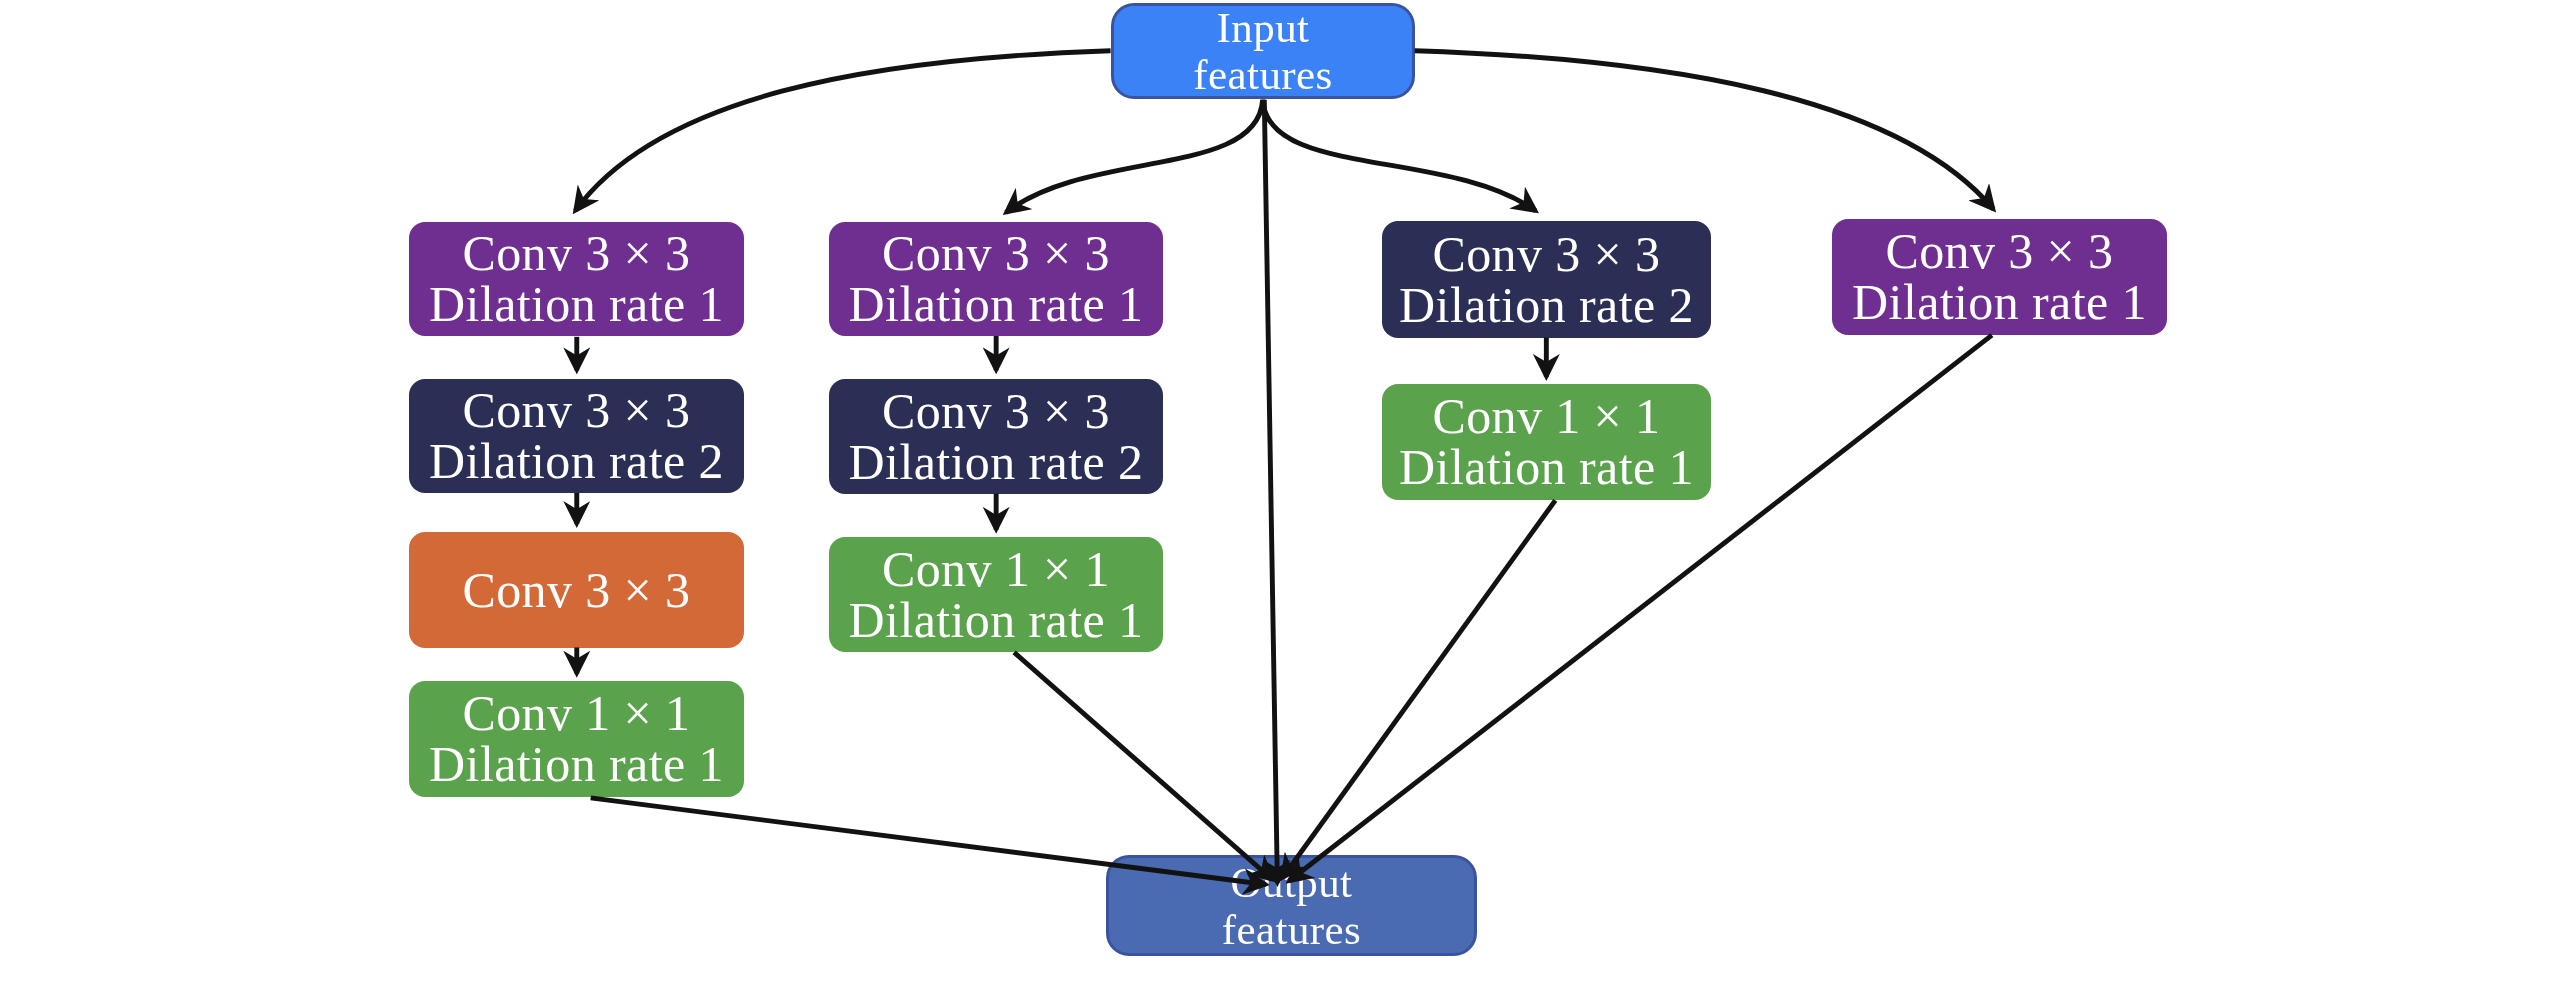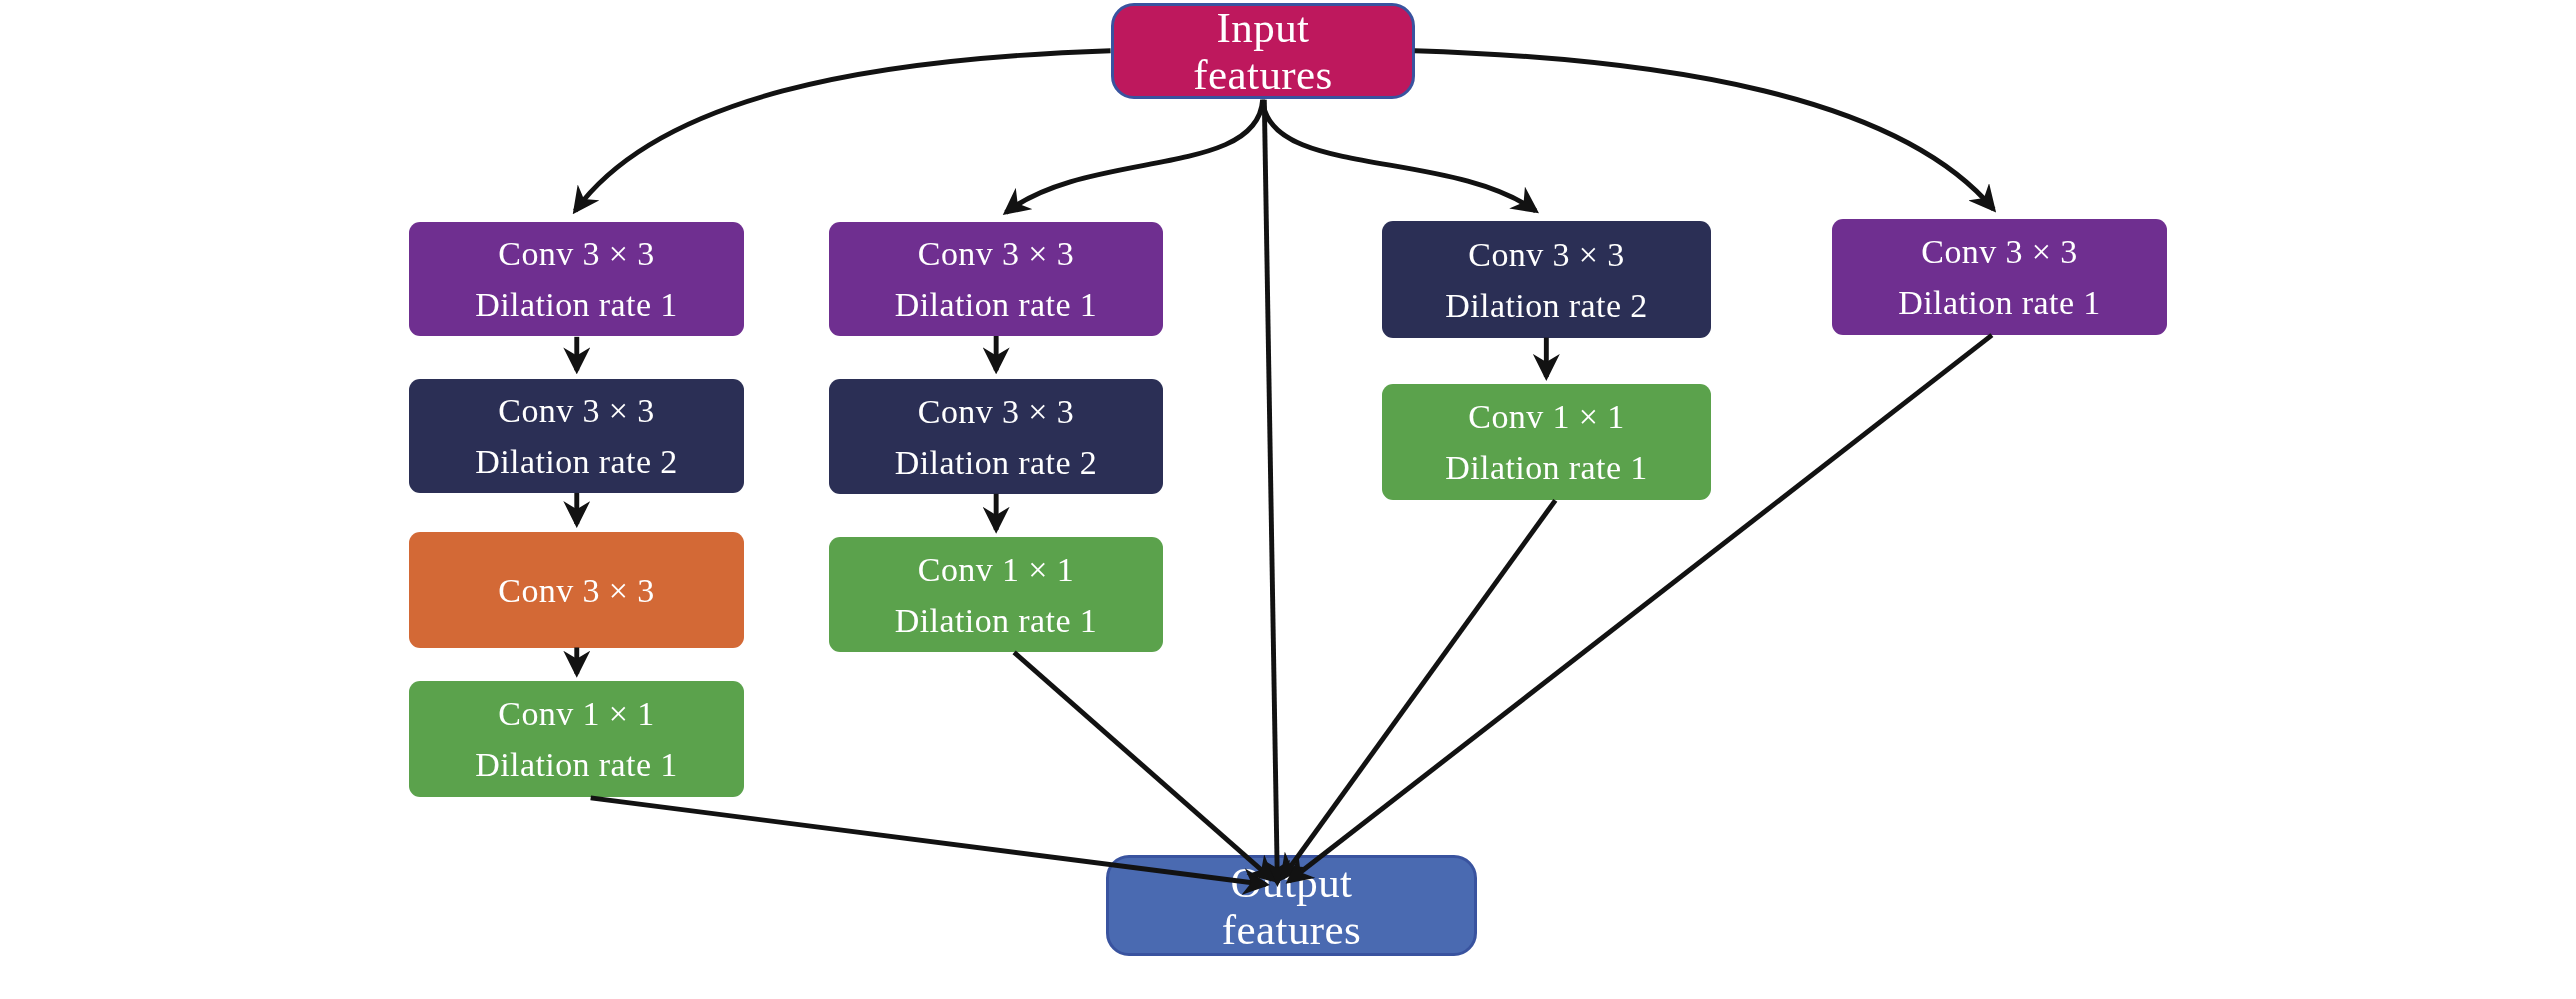--- a/index.html
+++ b/index.html
@@ -11,28 +11,28 @@
     position: relative;
     width: 2576px;
     height: 999px;
     background: #ffffff;
     overflow: hidden;
     font-family: "Liberation Serif", "DejaVu Serif", serif;
   }
   .node {
     position: absolute;
     box-sizing: border-box;
-    border-radius: 11px;
+    border-radius: 16px;
     color: #ffffff;
     display: flex;
     flex-direction: column;
     justify-content: center;
     align-items: center;
     text-align: center;
-    font-size: 34px;
+    font-size: 50px;
     line-height: 51px;
     z-index: 1;
     letter-spacing: 0.4px;
   }
   .node.io {
     border: 3.3px solid #39539f;
     border-radius: 23px;
     font-size: 43px;
     line-height: 47px;
   }
@@ -47,21 +47,21 @@
     fill: none;
     stroke: #121212;
     stroke-width: 6;
   }
 </style>
 </head>
 <body>
 
 <div id="canvas">
 
-  <div class="node io" style="left: 1111px; top: 3.3px; width: 304px; height: 96px; background-color: #be185d; border-color: rgb(57, 83, 159);">
+  <div class="node io" style="left: 1111px; top: 3.3px; width: 304px; height: 96px; background-color: #3b82f6; border-color: rgb(57, 83, 159);">
     <span>Input</span>
     <span>features</span>
   </div>
 
   <div class="node" style="left: 409px; top: 222px; width: 335px; height: 114px; background-color: rgb(111, 47, 144);">
     <span>Conv 3 × 3</span>
     <span>Dilation rate 1</span>
   </div>
   <div class="node" style="left: 409px; top: 379px; width: 335px; height: 114px; background-color: rgb(43, 47, 85);">
     <span>Conv 3 × 3</span>

